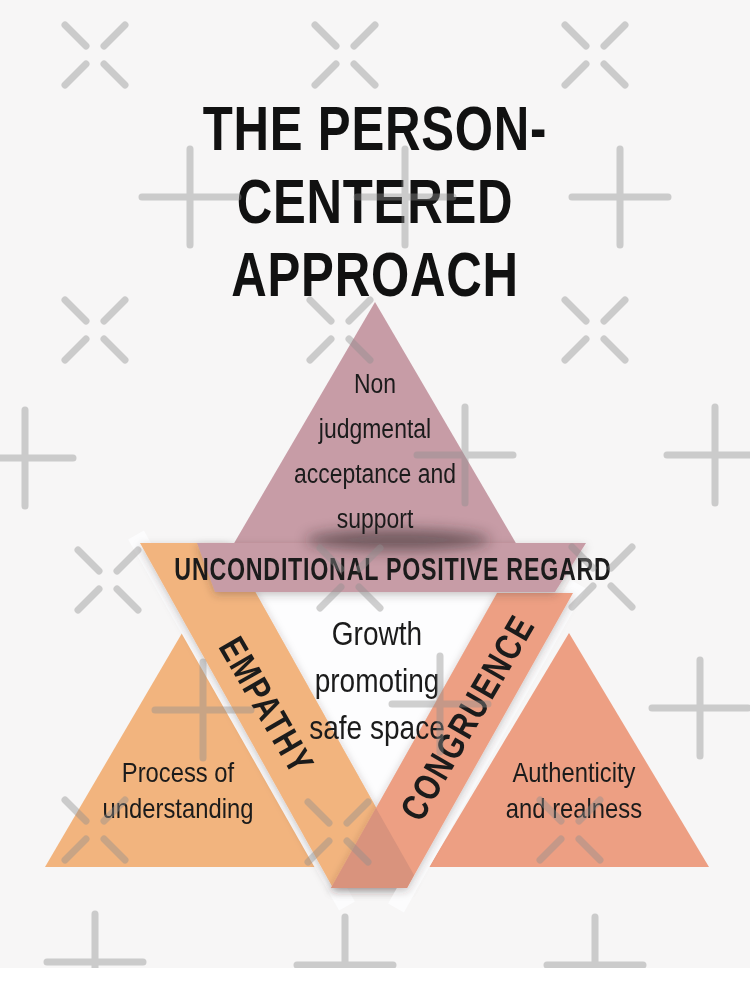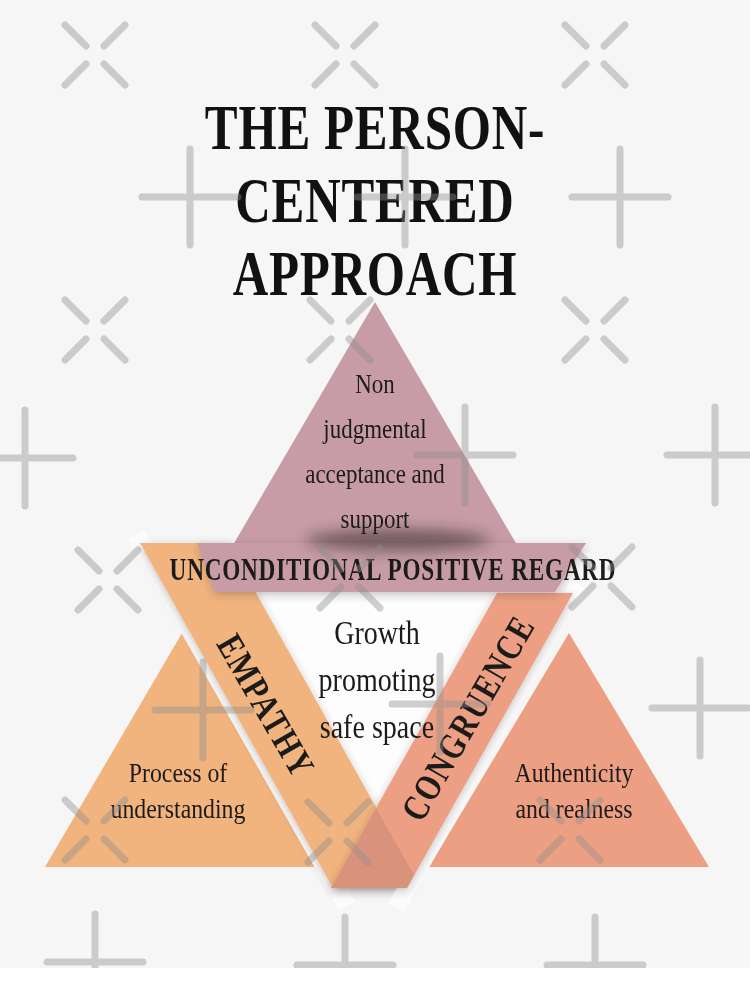--- a/index.html
+++ b/index.html
@@ -1,20 +1,20 @@
 <!DOCTYPE html>
 <html><head>
 <meta charset="utf-8">
 <style>
   html,body{margin:0;padding:0;}
   .canvas{
     position:relative;
     width:750px;height:968px;
     overflow:hidden;
-    font-family:Liberation Serif, serif;
+    font-family:Liberation Sans, sans-serif;
   }
   .shapes{position:absolute;left:0;top:0;z-index:0;}
   .wm{position:absolute;left:0;top:0;z-index:30;pointer-events:none;}
 
   .txt{
     position:absolute;z-index:20;
     text-align:center;white-space:pre-line;
     transform-origin:center;
   }
   .title{

